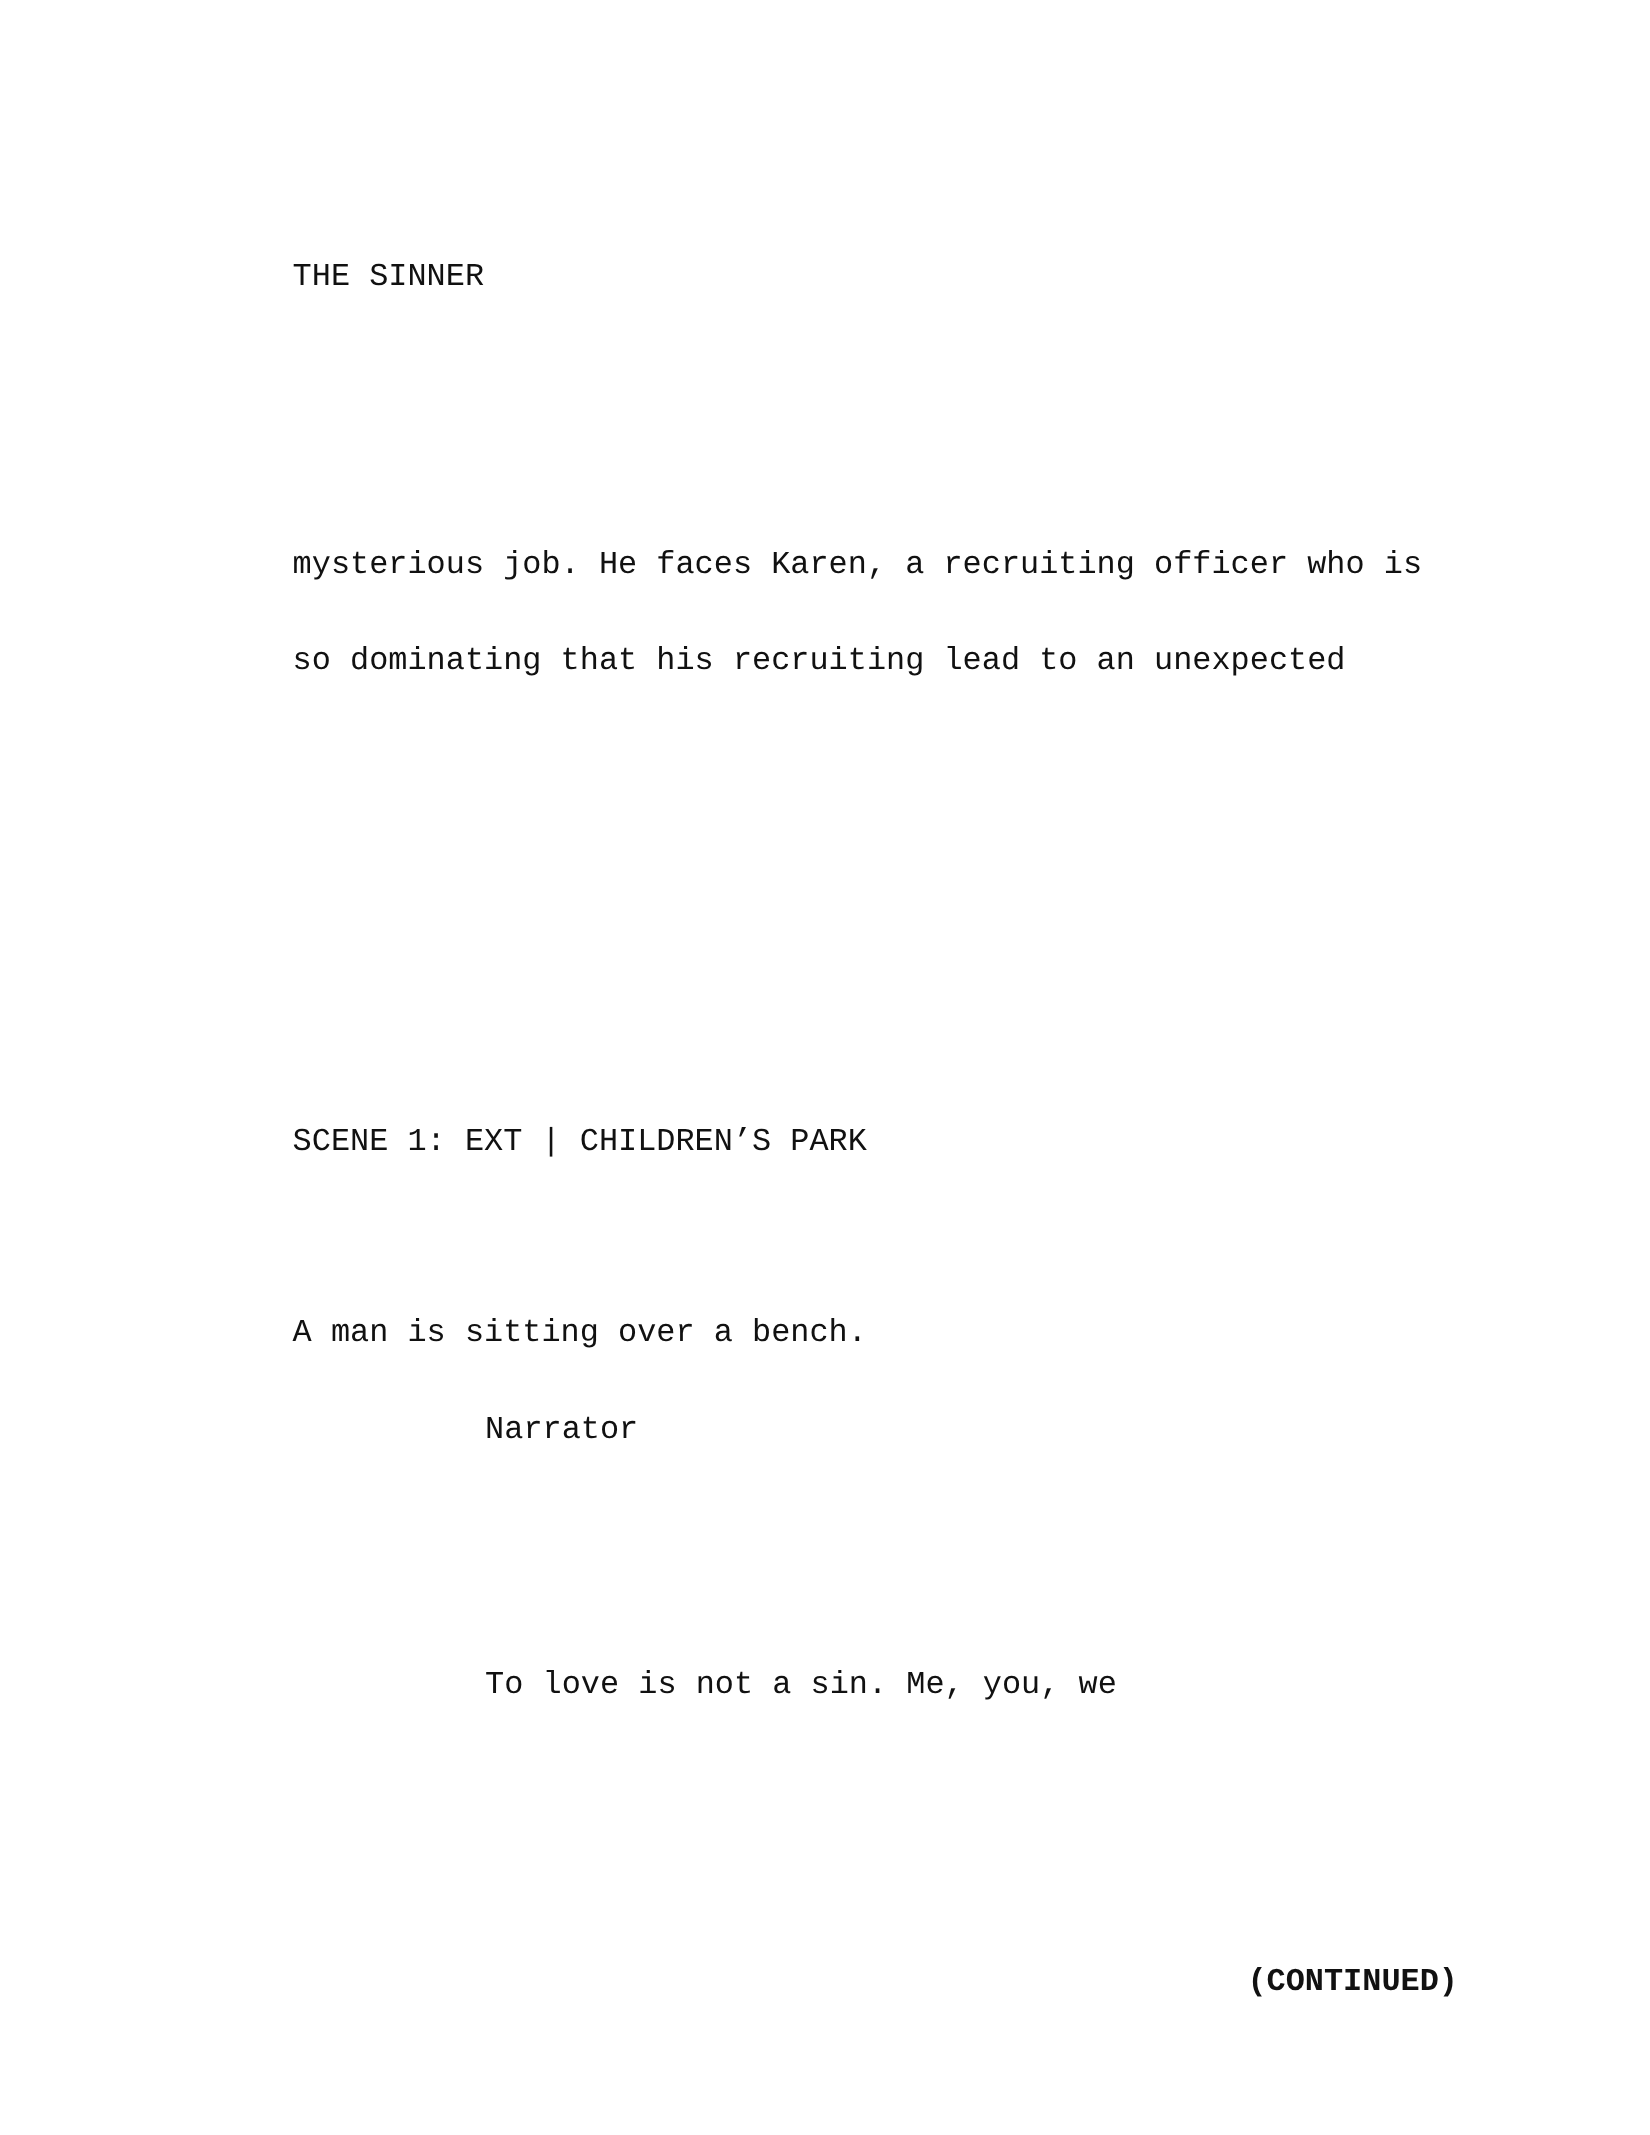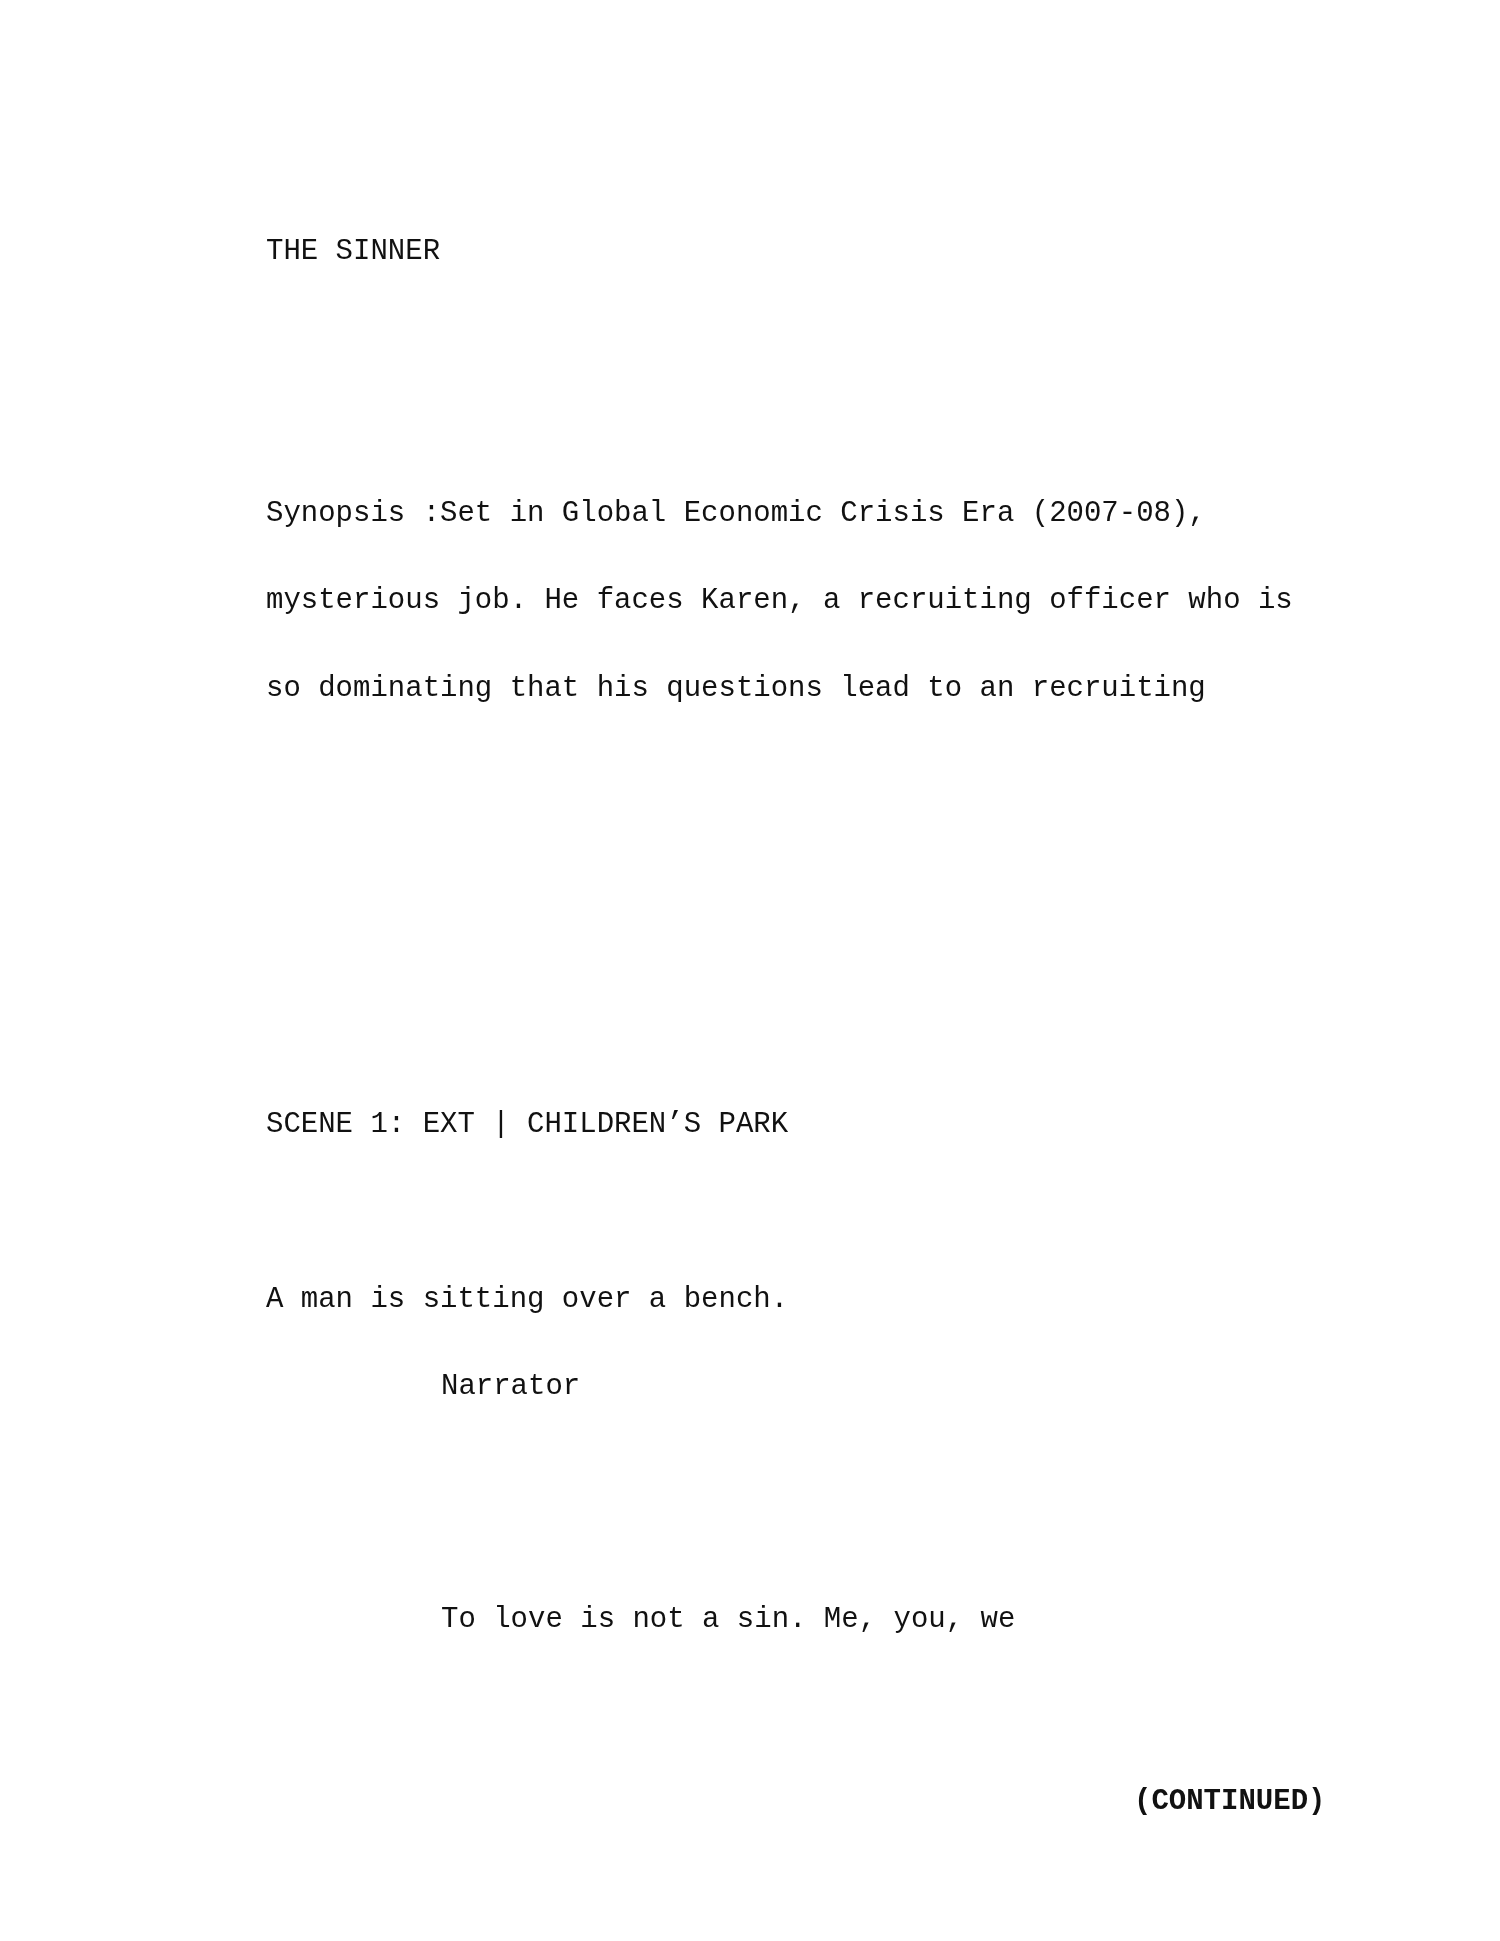--- a/index.html
+++ b/index.html
@@ -53,23 +53,22 @@
   </style>
 </head>
 <body>
 
 <div class="page">
   <div class="script">
     <span class="line">THE SINNER</span>
     <span class="line"></span>
 
     <div>
-      <span class="line">Synopsis :Set in Global Economic Crisis Era (2007-08),</span>
       <span class="line">mysterious job. He faces Karen, a recruiting officer who is</span>
-      <span class="line">so dominating that his questions lead to an recruiting</span>
+      <span class="line">so dominating that his recruiting lead to an unexpected</span>
     </div>
     <span class="line"></span>
 
     <span class="line"></span>
 
     <div>
       <span class="line">SCENE 1: EXT | CHILDREN’S PARK</span>
       <span class="line"></span>
       <span class="line">A man is sitting over a bench.</span>
       <span class="line indent">Narrator</span>

